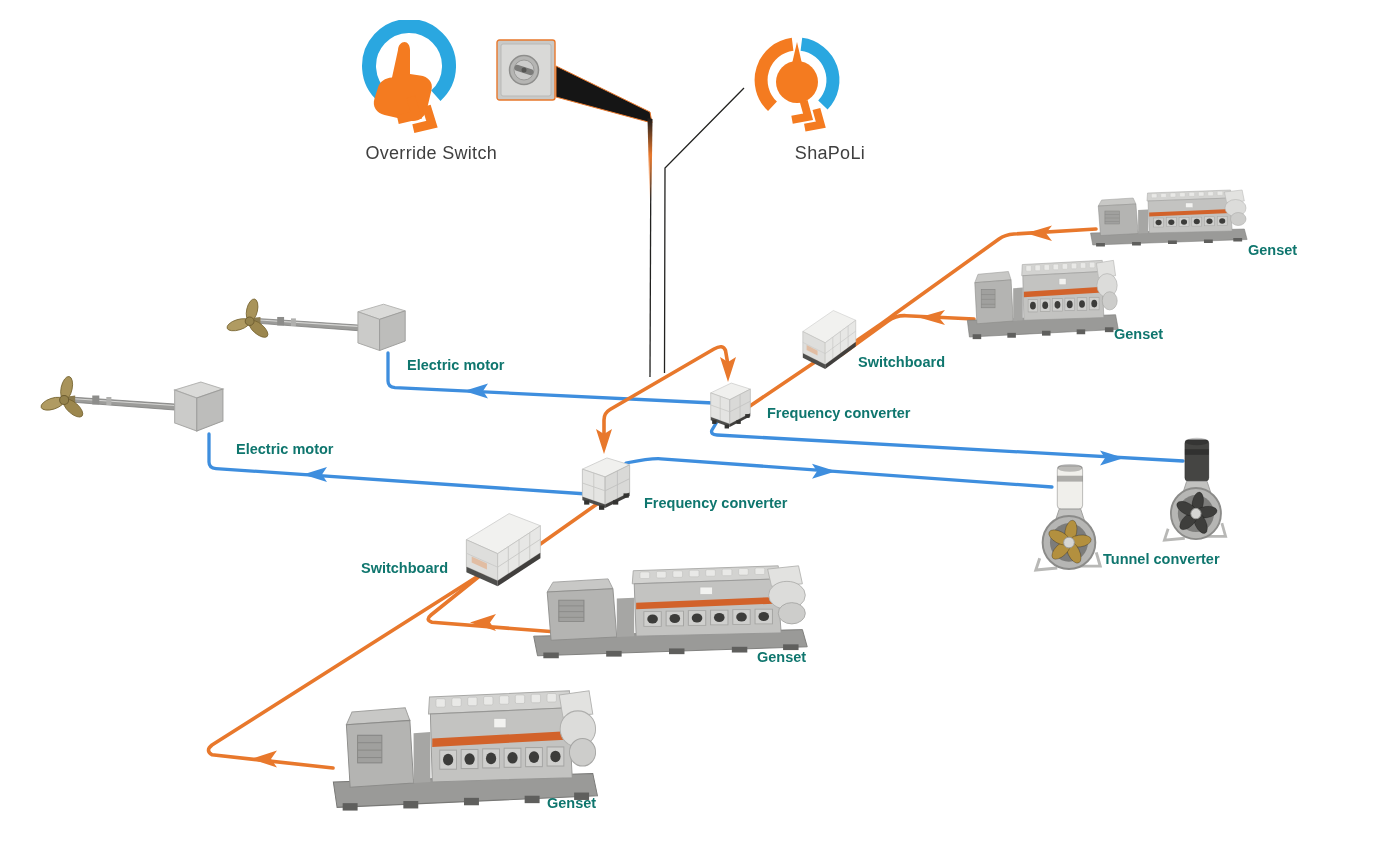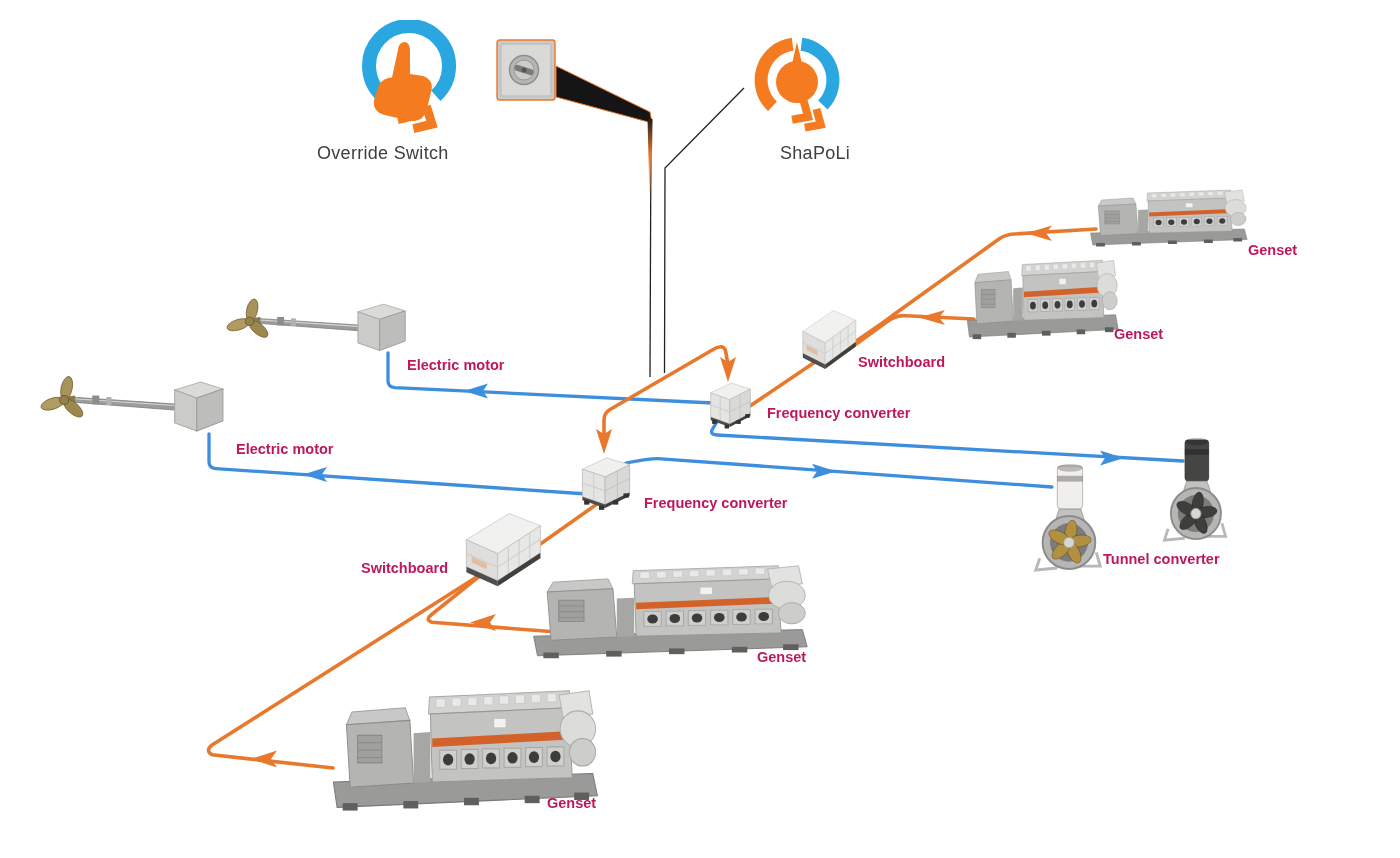--- a/index.html
+++ b/index.html
@@ -1,22 +1,22 @@
 <!DOCTYPE html>
 <html><head>
 <meta charset="utf-8">
 <style>
   html,body{margin:0;padding:0;background:#ffffff;}
   .stage{position:relative;width:1400px;height:858px;overflow:hidden;background:#ffffff;
          font-family:"Liberation Sans","DejaVu Sans",sans-serif;}
   .layer{position:absolute;left:0;top:0;}
   .equip{position:absolute;z-index:3;}
-  .lbl{position:absolute;z-index:5;font-size:14.5px;font-weight:700;color:#be185d;white-space:nowrap;}
+  .lbl{position:absolute;z-index:5;font-size:14.5px;font-weight:700;color:#0f766e;white-space:nowrap;}
   .icon-lbl{position:absolute;z-index:5;font-size:18px;font-weight:400;color:#3f3f3f;
-            letter-spacing:.3px;text-align:left;white-space:nowrap;}
+            letter-spacing:.3px;text-align:right;white-space:nowrap;}
   svg{display:block;}
 </style>
 </head>
 <body>
 
 <div class="stage">
 
   <svg width="0" height="0" style="position:absolute">
     <defs>
       <linearGradient id="tailGrad" x1="0" y1="0" x2="0" y2="1">
@@ -243,21 +243,21 @@
     </svg>
 
   <svg class="equip" style="left:1028px;top:460px;--motor:#f0efeb;--prop:#b3903f" width="80" height="112">
       <use href="#sym-thruster" width="82" height="114" transform="scale(0.9756,0.9825)"></use>
     </svg>
   <svg class="equip" style="left:1157px;top:434px;--motor:#454543;--prop:#3e3e3c" width="76" height="108">
       <use href="#sym-thruster" width="82" height="114" transform="scale(0.9268,0.9474)"></use>
     </svg>
 
   <div class="icon-lbl" style="left:317px;top:143px;width:180px">Override Switch</div>
-  <div class="icon-lbl" style="left:780px;top:143px;width:120px">ShaPoLi</div>
+  <div class="icon-lbl" style="left:745px;top:143px;width:120px">ShaPoLi</div>
 
   <div class="lbl" style="left:1248px;top:242px">Genset</div>
   <div class="lbl" style="left:1114px;top:326px">Genset</div>
   <div class="lbl" style="left:858px;top:354px">Switchboard</div>
   <div class="lbl" style="left:767px;top:405px">Frequency converter</div>
   <div class="lbl" style="left:407px;top:357px">Electric motor</div>
   <div class="lbl" style="left:236px;top:441px">Electric motor</div>
   <div class="lbl" style="left:644px;top:495px">Frequency converter</div>
   <div class="lbl" style="left:361px;top:560px">Switchboard</div>
   <div class="lbl" style="left:1103px;top:551px">Tunnel converter</div>

